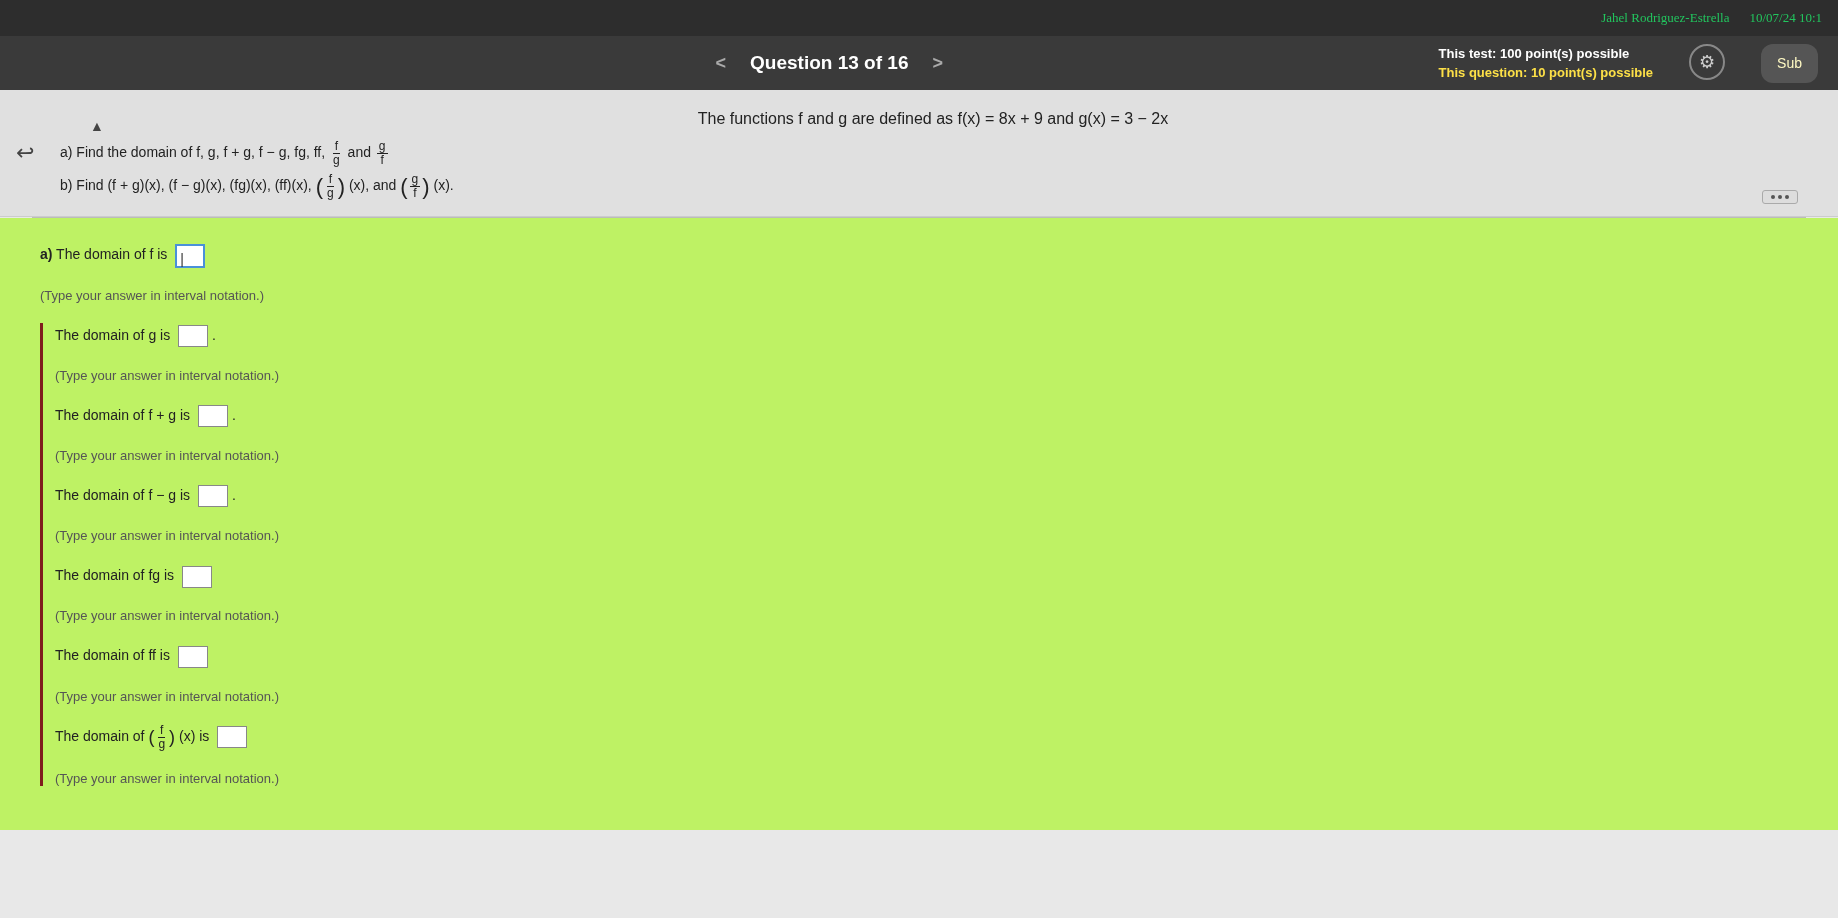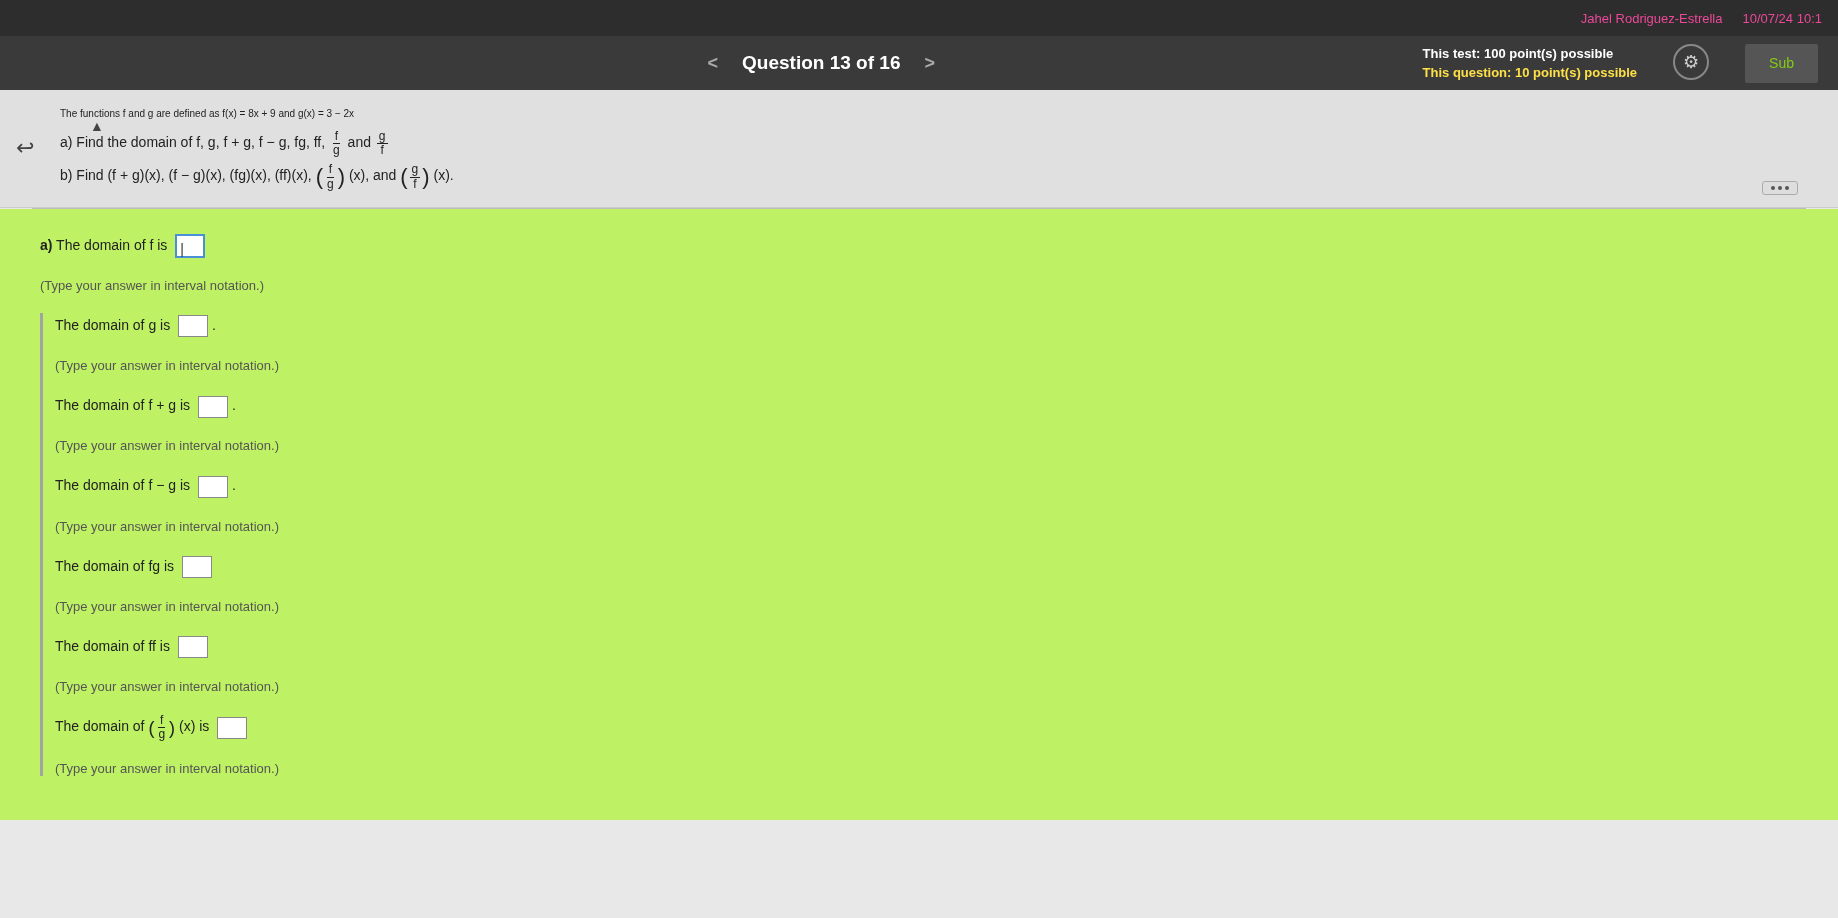--- a/index.html
+++ b/index.html
@@ -15,21 +15,21 @@
     #top-bar {
       background: #2d2d2d;
       color: #ccc;
       height: 36px;
       display: flex;
       align-items: center;
       justify-content: flex-end;
       padding: 0 16px;
       font-size: 13px;
     }
-    #top-bar span { margin-left: 20px; color: #ec4899; }
+    #top-bar span { margin-left: 20px; color: #22c55e; font-family: Liberation Serif, serif; }
 
     
     #nav-bar {
       background: #3a3a3a;
       height: 54px;
       display: flex;
       align-items: center;
       justify-content: space-between;
       padding: 0 20px;
       color: white;
@@ -65,26 +65,26 @@
       border: 2px solid #888;
       display: flex;
       align-items: center;
       justify-content: center;
       cursor: pointer;
       color: #ccc;
       font-size: 18px;
     }
     #nav-right .submit-btn {
       background: #555;
-      color: #84cc16;
+      color: #fef9c3;
       border: none;
-      padding: 8px 24px;
-      cursor: pointer;
-      font-size: 14px;
-      border-radius: 2px;
+      padding: 8px 16px;
+      cursor: pointer;
+      font-size: 14px;
+      border-radius: 12px;
     }
 
     
     #main-content {
       background: #e8e8e8;
       min-height: calc(918px - 90px);
       padding: 0;
     }
 
     
@@ -111,21 +111,22 @@
       color: #444;
       cursor: pointer;
     }
     .question-text {
       font-size: 14px;
       color: #222;
       line-height: 1.6;
     }
     .question-text .functions-line {
       margin-bottom: 8px;
-      font-size: 10px;
+      font-size: 16px;
+      text-align: center;
     }
     .question-text .part-a {
       margin-bottom: 6px;
       font-size: 14px;
     }
     .question-text .part-b {
       font-size: 14px;
     }
     .fraction {
       display: inline-flex;
@@ -224,21 +225,21 @@
       cursor: pointer;
       padding: 4px 8px;
       border: 1px solid #aaa;
       border-radius: 3px;
       background: #ddd;
       margin-left: 8px;
     }
     .dot { width: 4px; height: 4px; border-radius: 50%; background: #555; }
 
     .left-border-section {
-      border-left: 3px solid #a3a3a3;
+      border-left: 3px solid #7f1d1d;
       padding-left: 12px;
     }
   </style>
 </head>
 <body>
 
 <div id="top-bar">
   <span>Jahel Rodriguez-Estrella</span>
   <span>10/07/24 10:1</span>
 </div>

